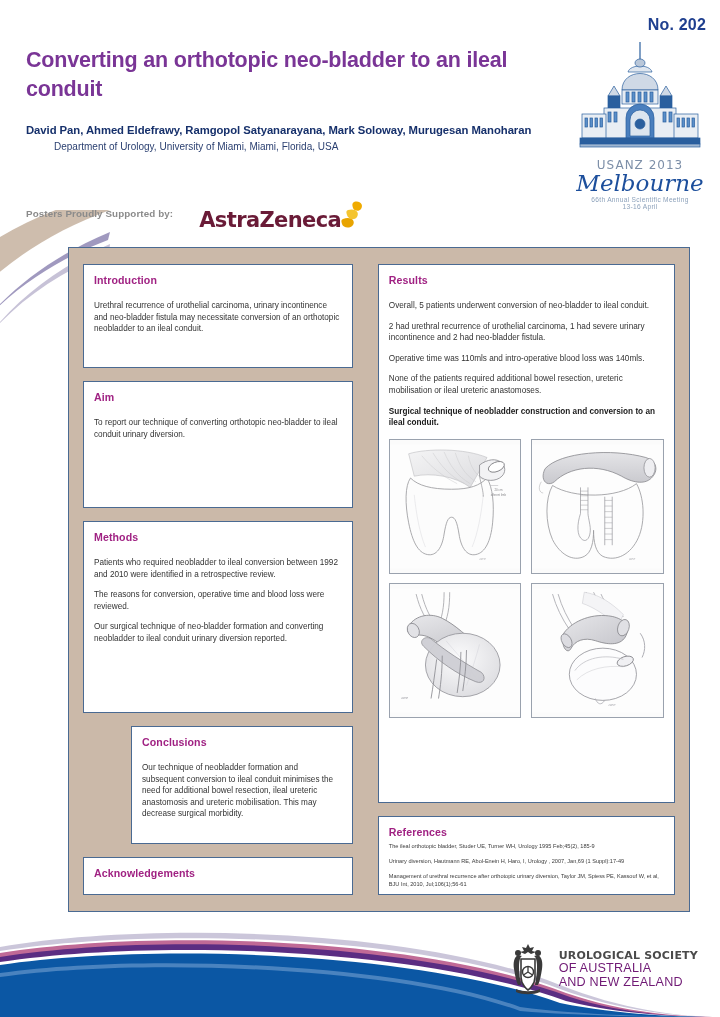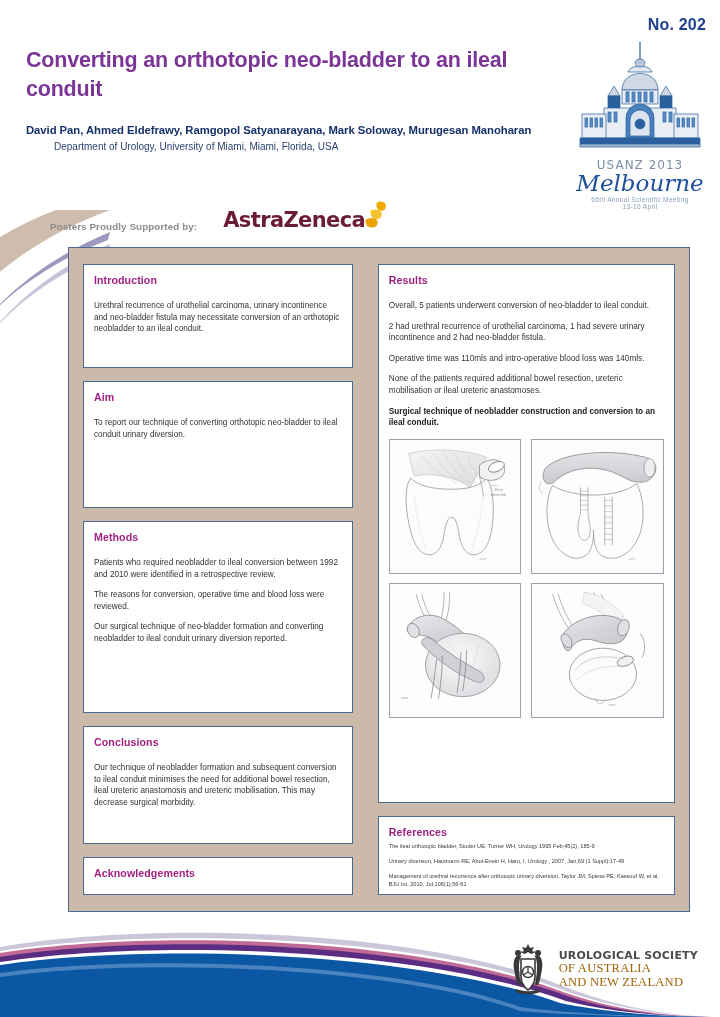--- a/index.html
+++ b/index.html
@@ -83,22 +83,21 @@
     width: 560px;
     font-size: 10px;
     color: #2a3f70;
     padding-left: 28px;
   }
   #sponsor-row {
     position: absolute;
     left: 26px;
     top: 208px;
     display: flex;
-    align-items: flex-end;
-    margin-left: 24px;
+    align-items: flex-start;
   }
   #sponsor-label {
     font-size: 9.8px;
     font-weight: bold;
     color: #8b8b8b;
     letter-spacing: .1px;
   }
   #astrazeneca-logo {
     margin-left: 26px;
     display: flex;
@@ -193,21 +192,21 @@
     font-size: 8.2px;
     line-height: 11.6px;
     color: #333;
   }
   .panel-body p:last-child { margin-bottom: 0; }
   .panel-body p.bold { font-weight: bold; color: #1a1a1a; }
 
   #panel-introduction { height: 104px; }
   #panel-aim { height: 127px; }
   #panel-methods { height: 192px; }
-  #panel-conclusions { height: 118px; }
+  #panel-conclusions { height: 118px; margin-left: 48px; }
   #panel-acknowledgements { height: 38px; }
   #panel-acknowledgements .panel-title { margin-bottom: 0; }
 
   #panel-results { flex: 1 1 auto; display: flex; flex-direction: column; }
   #panel-references { height: 79px; }
   #panel-references .panel-title { margin-bottom: 4px; }
   #panel-references p {
     margin: 0 0 7px 0;
     font-size: 5.6px;
     line-height: 8px;
@@ -243,23 +242,23 @@
   #footer-text-block { line-height: 13.5px; }
   #footer-line-1 {
     font-size: 11px;
     color: #4a4a4a;
     letter-spacing: .2px;
     font-family: "DejaVu Sans", sans-serif;
     font-weight: bold;
   }
   #footer-line-2, #footer-line-3 {
     font-size: 12.6px;
-    color: #a16207;
+    color: #701a75;
     letter-spacing: .2px;
-    font-family: Liberation Serif, serif;
+    font-family: Liberation Sans, sans-serif;
   }
 </style>
 </head>
 <body>
 
 <svg id="deco-left-arcs" viewBox="0 0 300 560" preserveAspectRatio="none">
   <path d="M300,0 C110,70 30,240 60,560 L10,560 C-20,240 70,60 262,-6 Z" fill="#cbb9a9" opacity="0.95"></path>
   <path d="M300,16 C128,86 52,248 80,560 L70,560 C44,250 120,90 296,24 Z" fill="#ffffff" opacity="0.9"></path>
   <path d="M300,22 C132,92 58,252 86,560 L78,560 C52,254 126,96 298,30 Z" fill="#8f87b4" opacity="0.85"></path>
   <path d="M300,34 C142,104 72,258 98,560 L92,560 C68,260 136,108 299,42 Z" fill="#b9b3cd" opacity="0.8"></path>

